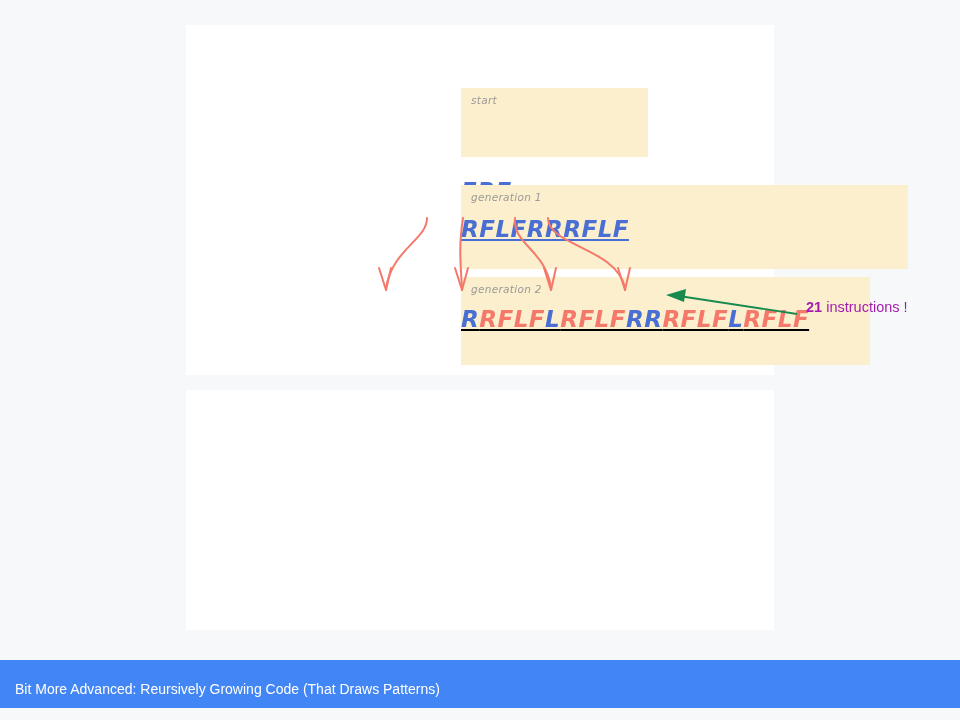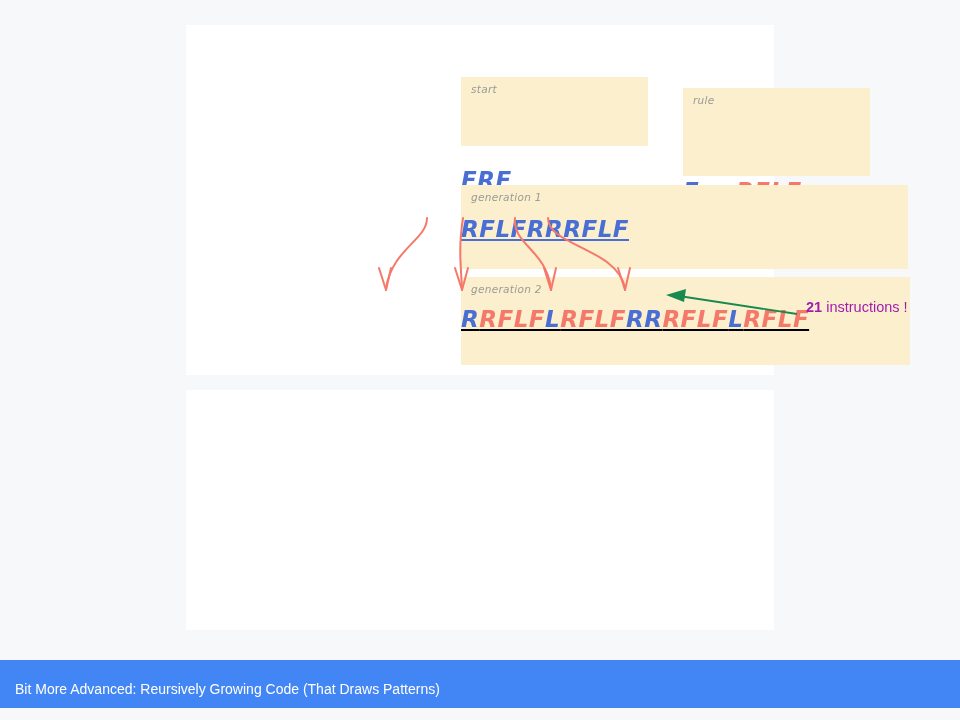--- a/index.html
+++ b/index.html
@@ -61,30 +61,30 @@
     letter-spacing: .5px;
     white-space: nowrap;
     text-decoration: underline;
   }
 
   .blue { color: #4a6fd4; }
   .red  { color: #f4796b; }
 
   
   #panel-start {
-    left: 275px; top: 52px; width: 187px; height: 69px;
+    left: 275px; top: 63px; width: 187px; height: 69px;
   }
   #panel-rule {
     left: 497px; top: 63px; width: 187px; height: 88px;
   }
   #panel-gen1 {
     left: 275px; top: 160px; width: 447px; height: 84px;
   }
   #panel-gen2 {
-    left: 275px; top: 252px; width: 409px; height: 88px; padding-left: 40px;
+    left: 275px; top: 252px; width: 409px; height: 88px;
   }
 
   #code-start   { top: 90px;  font-size: 23px; }
   #code-rule    { top: 90px;  font-size: 23px; }
   #code-gen1    { top: 31px;  font-size: 23px; }
   #code-gen2    { top: 29px;  font-size: 23px; }
 
   
   #arrows-layer {
     position: absolute;
@@ -130,26 +130,20 @@
 
 <div id="stage">
 
   <div class="card" id="card-top">
 
     <div class="panel" id="panel-start">
       <div class="panel-label">start</div>
       <div class="panel-code blue" id="code-start">FRF</div>
     </div>
 
-    <div class="panel" id="panel-rule">
-      <div class="panel-label">rule</div>
-      <div class="panel-code" id="code-rule">
-        <span class="blue">F</span><span class="blue"> &gt; </span><span class="red">RFLF</span>
-      </div>
-    </div>
 
     <div class="panel" id="panel-gen1">
       <div class="panel-label">generation 1</div>
       <div class="panel-code blue" id="code-gen1">RFLFRRRFLF</div>
     </div>
 
     <div class="panel" id="panel-gen2">
       <div class="panel-label">generation 2</div>
       <div class="panel-code" id="code-gen2"><span class="blue">R</span><span class="red">RFLF</span><span class="blue">L</span><span class="red">RFLF</span><span class="blue">RR</span><span class="red">RFLF</span><span class="blue">L</span><span class="red">RFLF</span></div>
     </div>

